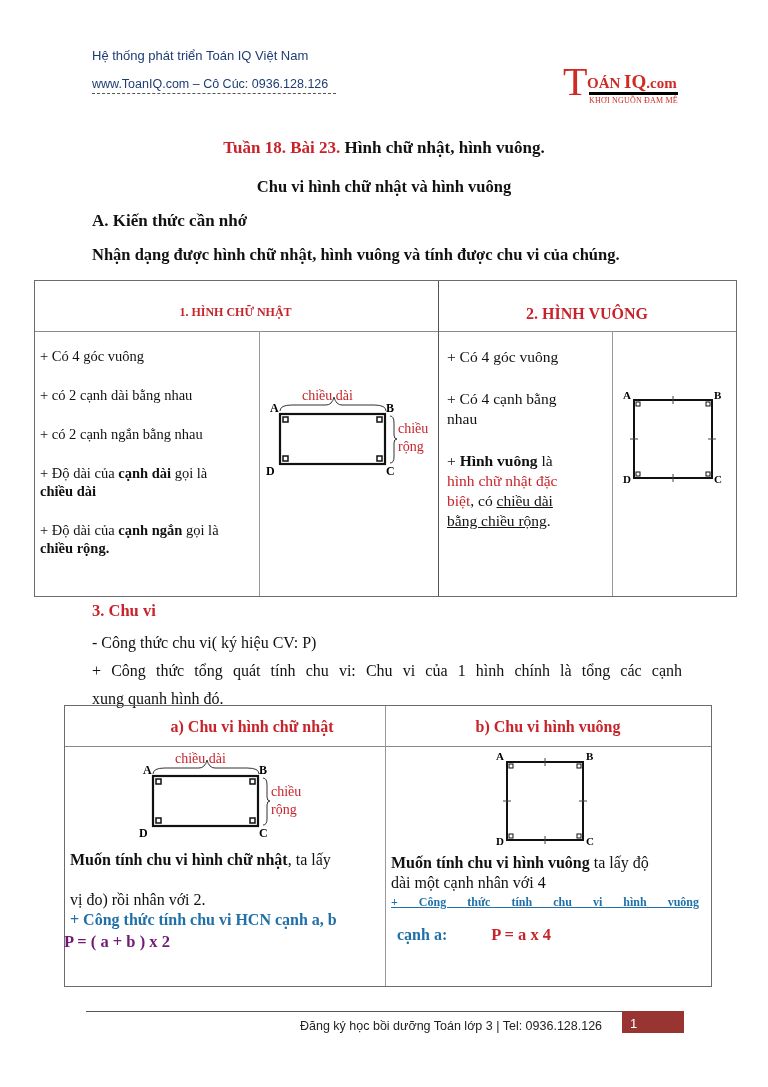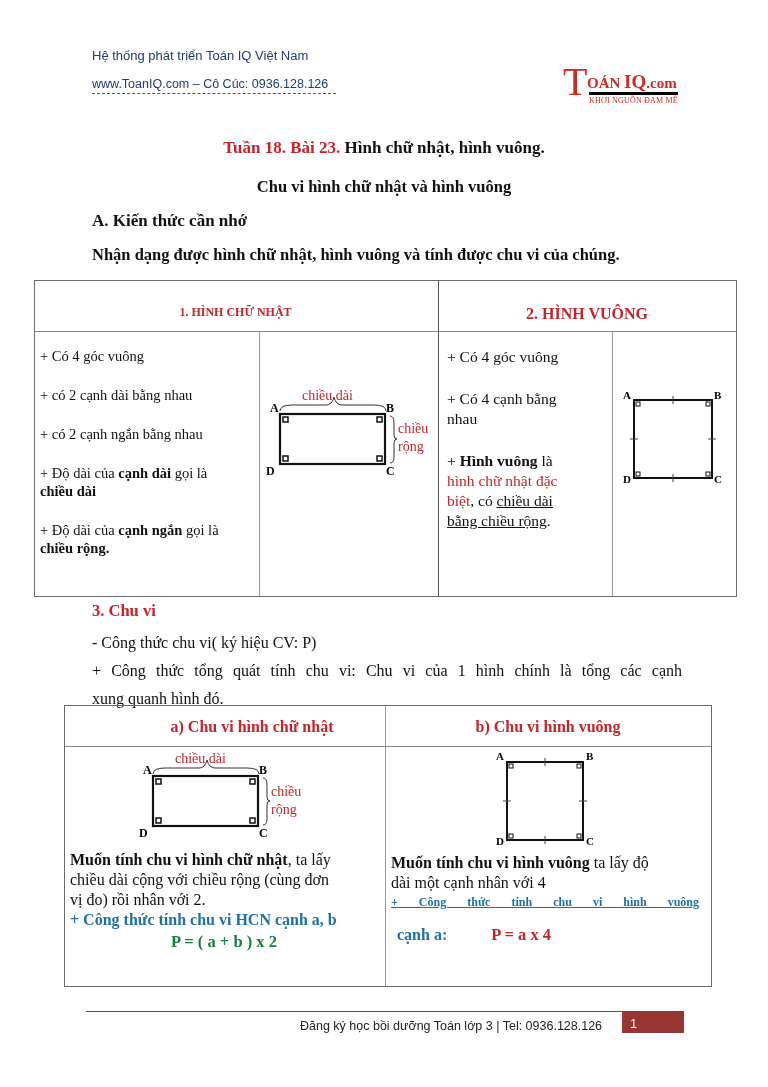--- a/index.html
+++ b/index.html
@@ -171,25 +171,25 @@
   <line x1="13" y1="53" x2="21" y2="53" stroke="#444" stroke-width="1"></line>
   <line x1="89" y1="53" x2="97" y2="53" stroke="#444" stroke-width="1"></line>
   <text x="6" y="12" font-size="11" font-weight="bold">A</text>
   <text x="96" y="12" font-size="11" font-weight="bold">B</text>
   <text x="96" y="97" font-size="11" font-weight="bold">C</text>
   <text x="6" y="97" font-size="11" font-weight="bold">D</text>
 </svg>
 
 <div class="abs box-text" style="left:70px; top:850px; width:305px;">
   <b>Muốn tính chu vi hình chữ nhật</b><span>, ta lấy</span><br>
-  <span>chiều dài cộng với chiều rộng (cùng đơn</span><br>
+  <br>
   <span>vị đo) rồi nhân với 2.</span><br>
   <b class="blue">+ Công thức tính chu vi HCN cạnh a, b</b>
 </div>
-<div class="abs" style="left:64px; width:320px; top:932px; text-align:center; font-size:16.5px; font-weight:bold; color:#15803d;">P = ( a + b ) x 2</div>
+<div class="abs" style="left:64px; width:320px; top:932px; text-align:left; font-size:16.5px; font-weight:bold; color:#701a75;">P = ( a + b ) x 2</div>
 
 <div class="abs box-text" style="left:391px; top:853px; width:308px;">
   <b>Muốn tính chu vi hình vuông</b><span> ta lấy độ</span><br>
   <span>dài một cạnh nhân với 4</span>
 </div>
 <div class="abs" style="left:391px; top:895px; width:308px; font-size:12px; font-weight:bold; color:#1f6fa8; text-align:justify; text-align-last:justify;text-decoration:underline;">+ Công thức tính chu vi hình vuông</div>
 <div class="abs" style="left:397px; top:925px; font-size:16px; font-weight:bold;">
   <span class="blue">cạnh a:</span><span class="red" style="margin-left:44px; font-size:16.5px;">P = a x 4</span>
 </div>
 

